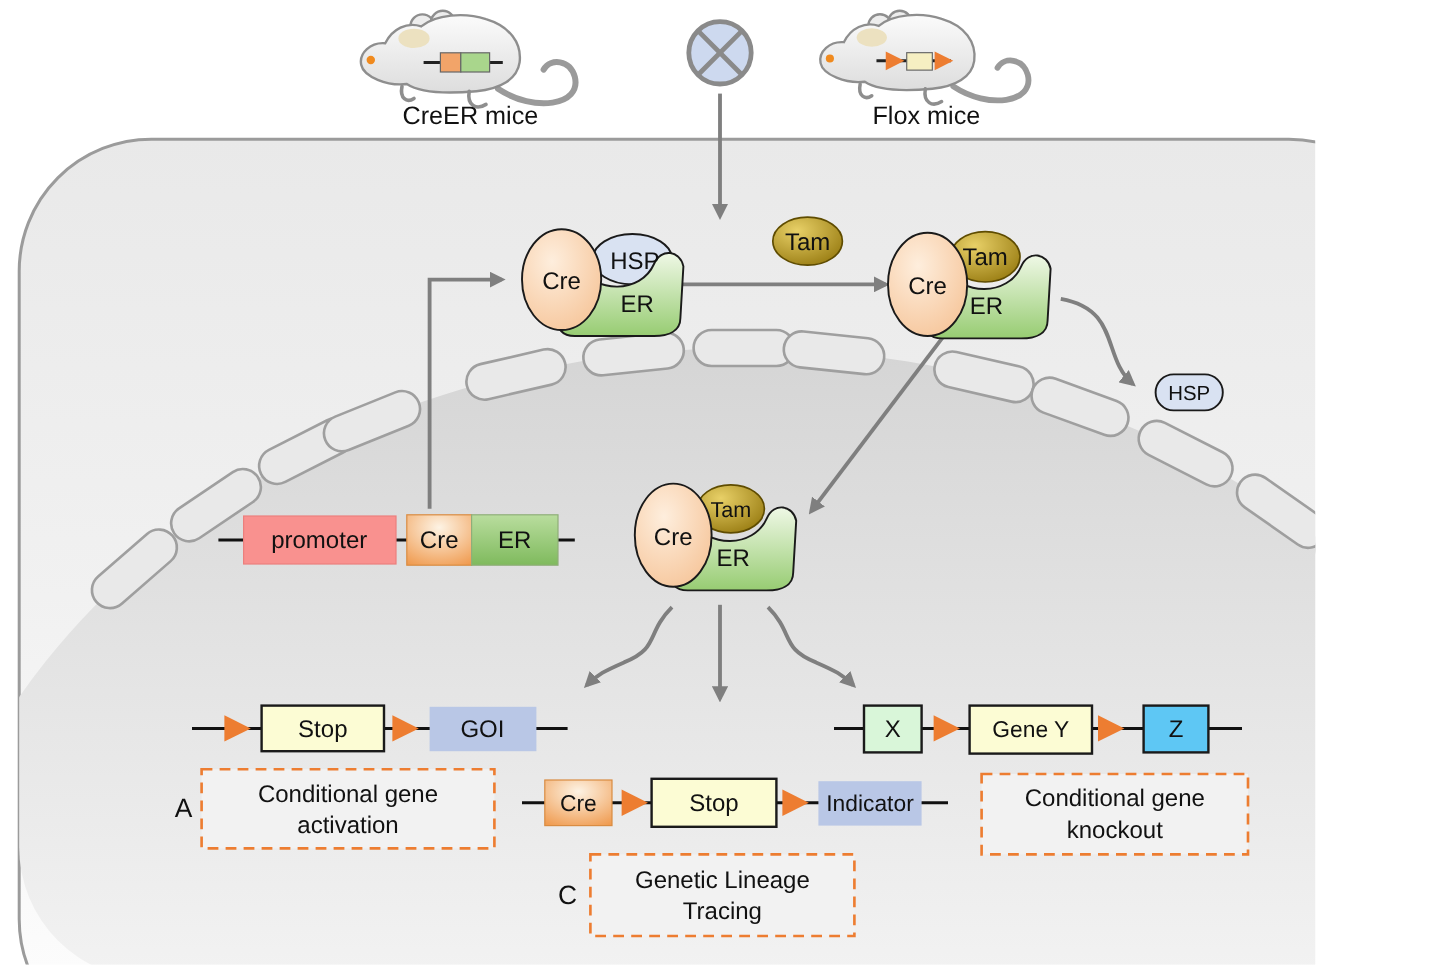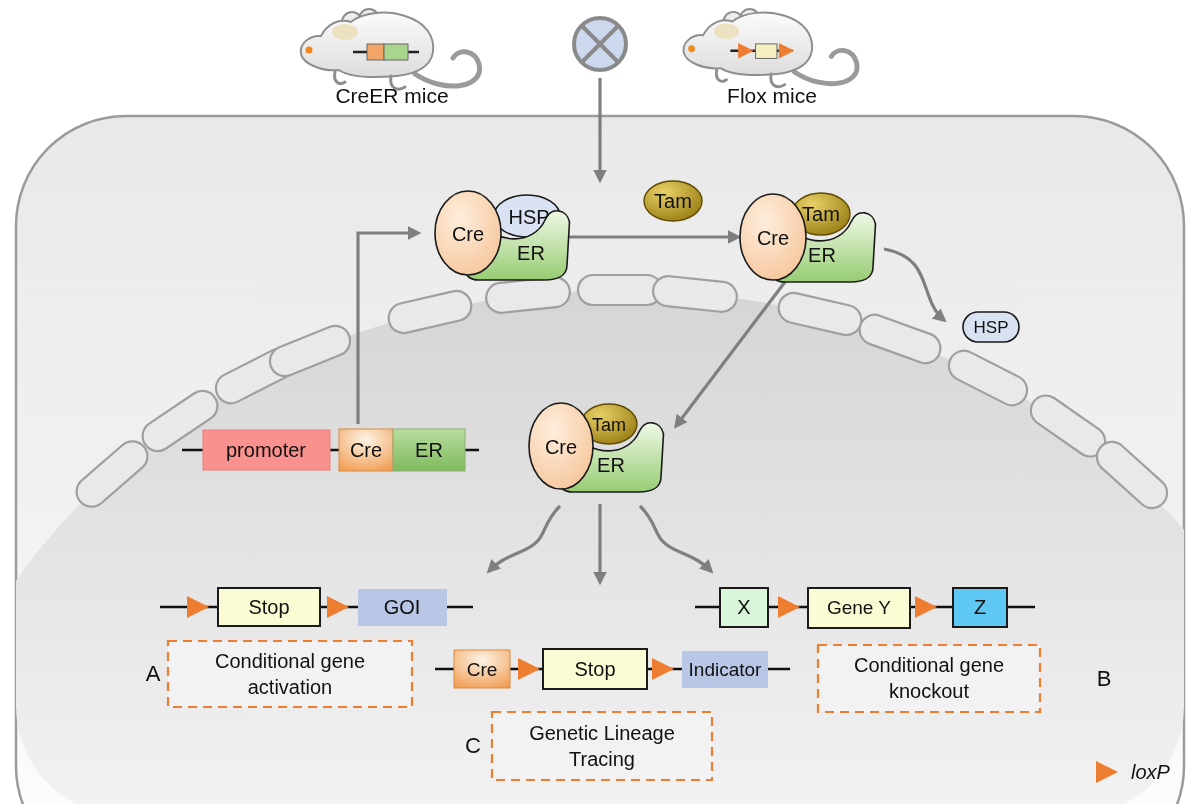--- a/index.html
+++ b/index.html
@@ -1,16 +1,16 @@
 <!DOCTYPE html>
 <html><head>
 <meta charset="utf-8">
 <style>
   html,body{margin:0;padding:0;background:#ffffff;}
-  .stage{position:relative;width:1200px;height:804px;overflow:hidden;background:#ffffff;
+  .stage{position:relative;width:1096px;height:804px;overflow:hidden;background:#ffffff;
          font-family:"Liberation Sans",sans-serif;}
   svg{display:block;}
   text{font-family:"Liberation Sans",sans-serif;fill:#111111;}
   .cap{font-size:20px;}
   .letter{font-size:22px;}
   .mouselbl{font-size:21px;}
   .boxlbl{font-size:20px;}
   .boxlbl-sm{font-size:19px;}
   .prot{font-size:20px;}
   .prot-sm{font-size:18px;}

